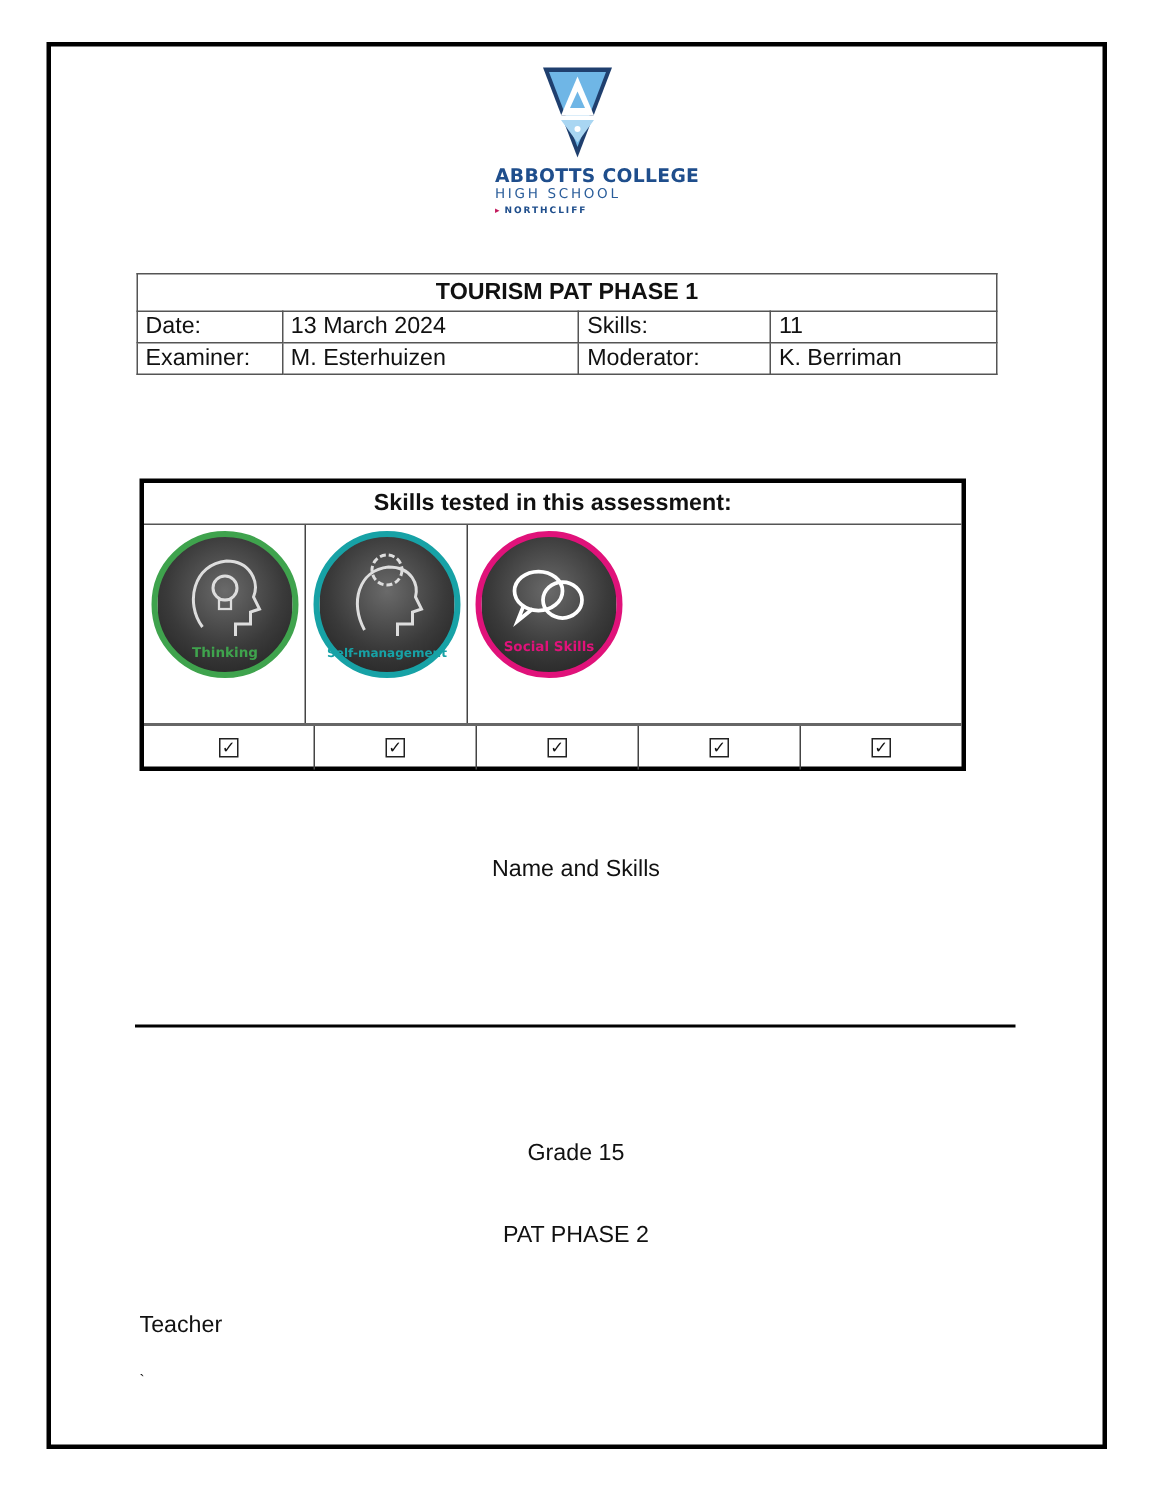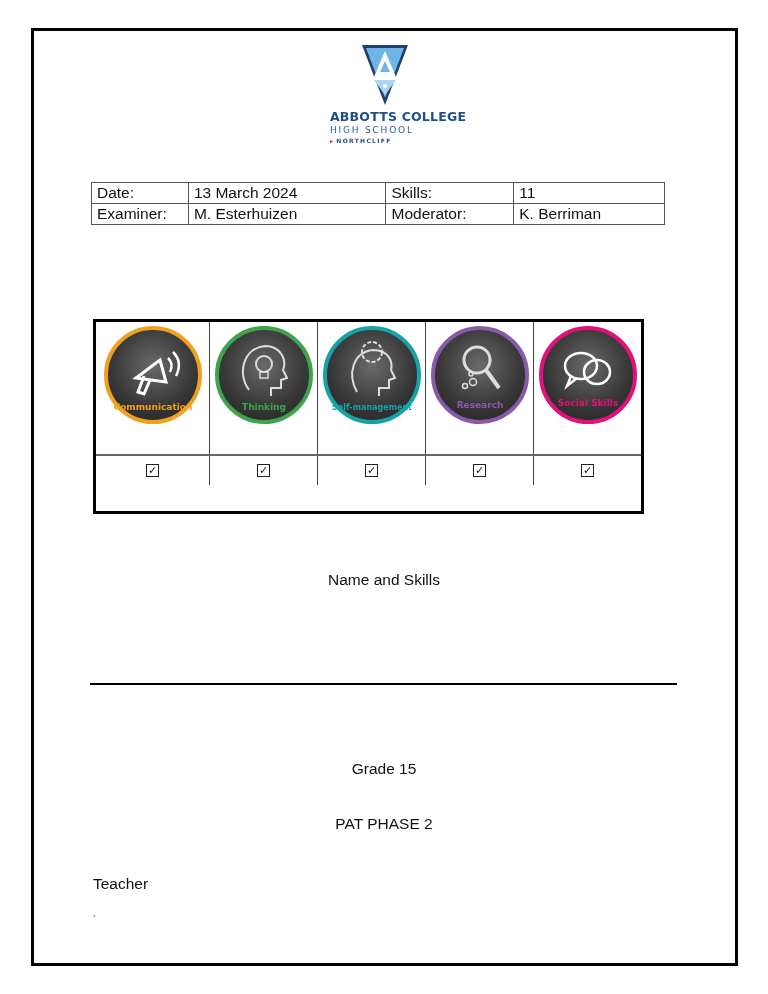--- a/index.html
+++ b/index.html
@@ -71,75 +71,57 @@
 </div>
 
 <table class="info">
   <colgroup>
       <col class="c1">
       <col class="c2">
       <col class="c3">
       <col class="c4">
     </colgroup>
   <tbody>
+      <tr>
+        <td class="title" colspan="4">TOURISM PAT PHASE 1</td>
+      </tr>
   <tr>
     <td>Date:</td>
     <td>13 March 2024</td>
     <td>Skills:</td>
     <td>11</td>
   </tr>
   <tr>
     <td>Examiner:</td>
     <td>M. Esterhuizen</td>
     <td>Moderator:</td>
     <td>K. Berriman</td>
   </tr>
 </tbody>
   </table>
 
 <div class="skills">
+  <div class="skills-head">Skills tested in this assessment:</div>
   <div class="skills-row badges">
-    <div class="cell" style="width:114px">
-      <div class="badge" style="border:4px solid #f0a020">
-        <svg width="90" height="90" viewBox="0 0 90 90">
-          <polygon points="28,48 52,30 58,52" fill="none" stroke="#fff" stroke-width="3"></polygon>
-          <path d="M36,46 L30,62 L36,64 L42,50" fill="none" stroke="#fff" stroke-width="3"></path>
-          <path d="M60,28 q6,6 2,14 M65,22 q10,10 3,24" fill="none" stroke="#fff" stroke-width="2.5"></path>
-          <text x="45" y="80" font-size="9" fill="#f0a020" text-anchor="middle" font-weight="bold" font-family="DejaVu Sans, sans-serif">Communication</text>
-        </svg>
-      </div>
-    </div>
     <div class="cell" style="width:108px">
       <div class="badge" style="border:4px solid #3fa34d">
         <svg width="90" height="90" viewBox="0 0 90 90">
           <path d="M30,60 C18,44 24,18 46,16 C62,16 68,30 64,40 L68,48 L62,50 L62,58 L52,58 L52,66" fill="none" stroke="#ddd" stroke-width="2"></path>
           <circle cx="45" cy="34" r="8" fill="none" stroke="#ddd" stroke-width="2"></circle>
           <rect x="41" y="42" width="8" height="6" fill="none" stroke="#ddd" stroke-width="1.5"></rect>
           <text x="45" y="80" font-size="9" fill="#3fa34d" text-anchor="middle" font-weight="bold" font-family="DejaVu Sans, sans-serif">Thinking</text>
         </svg>
       </div>
     </div>
     <div class="cell" style="width:108px">
       <div class="badge" style="border:4px solid #17a2a6">
         <svg width="90" height="90" viewBox="0 0 90 90">
           <path d="M30,62 C20,44 26,22 46,20 C62,20 66,32 64,40 L68,48 L62,50 L62,58 L52,58 L52,66" fill="none" stroke="#ddd" stroke-width="2"></path>
           <circle cx="45" cy="22" r="10" fill="none" stroke="#ddd" stroke-width="2" stroke-dasharray="4 2"></circle>
           <text x="45" y="80" font-size="8" fill="#17a2a6" text-anchor="middle" font-weight="bold" font-family="DejaVu Sans, sans-serif">Self-management</text>
-        </svg>
-      </div>
-    </div>
-    <div class="cell" style="width:108px">
-      <div class="badge" style="border:4px solid #8a5aa8">
-        <svg width="90" height="90" viewBox="0 0 90 90">
-          <circle cx="42" cy="30" r="13" fill="none" stroke="#ddd" stroke-width="3"></circle>
-          <line x1="51" y1="40" x2="64" y2="58" stroke="#ddd" stroke-width="4"></line>
-          <circle cx="30" cy="56" r="2.5" fill="none" stroke="#ddd" stroke-width="1.5"></circle>
-          <circle cx="38" cy="52" r="3.5" fill="none" stroke="#ddd" stroke-width="1.5"></circle>
-          <circle cx="36" cy="44" r="2" fill="none" stroke="#ddd" stroke-width="1.5"></circle>
-          <text x="45" y="78" font-size="9" fill="#8a5aa8" text-anchor="middle" font-weight="bold" font-family="DejaVu Sans, sans-serif">Research</text>
         </svg>
       </div>
     </div>
     <div class="cell" style="width:107px">
       <div class="badge" style="border:4px solid #e0127a">
         <svg width="90" height="90" viewBox="0 0 90 90">
           <ellipse cx="38" cy="36" rx="16" ry="13" fill="none" stroke="#fff" stroke-width="2.5"></ellipse>
           <ellipse cx="54" cy="42" rx="13" ry="12" fill="none" stroke="#fff" stroke-width="2.5"></ellipse>
           <path d="M28,46 L24,56 L34,48" fill="none" stroke="#fff" stroke-width="2.5"></path>
           <text x="45" y="76" font-size="9" fill="#e0127a" text-anchor="middle" font-weight="bold" font-family="DejaVu Sans, sans-serif">Social Skills</text>

